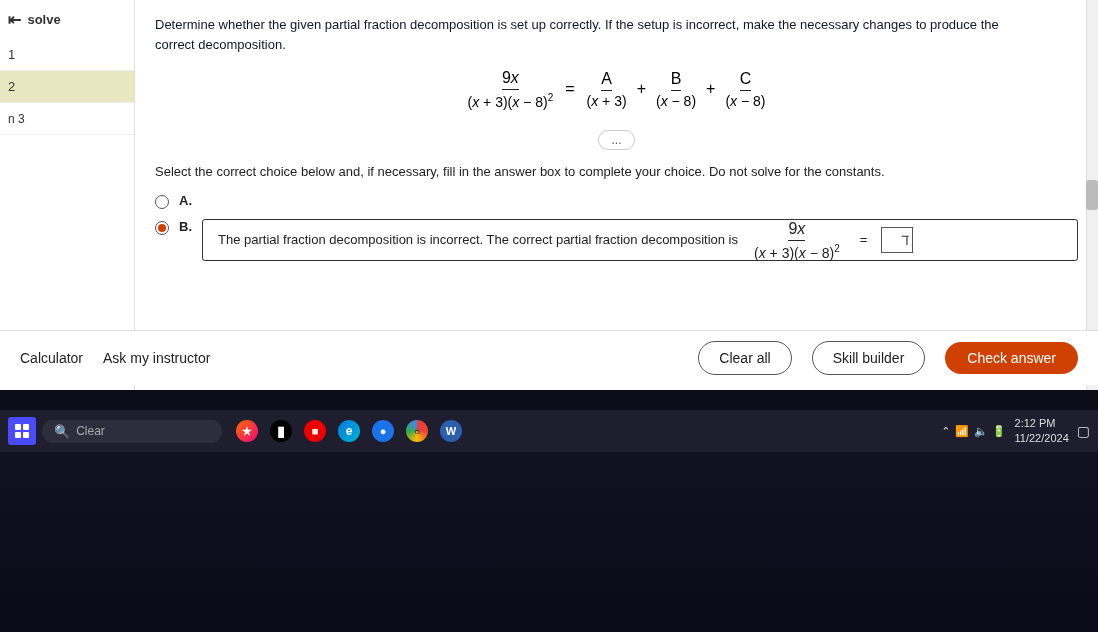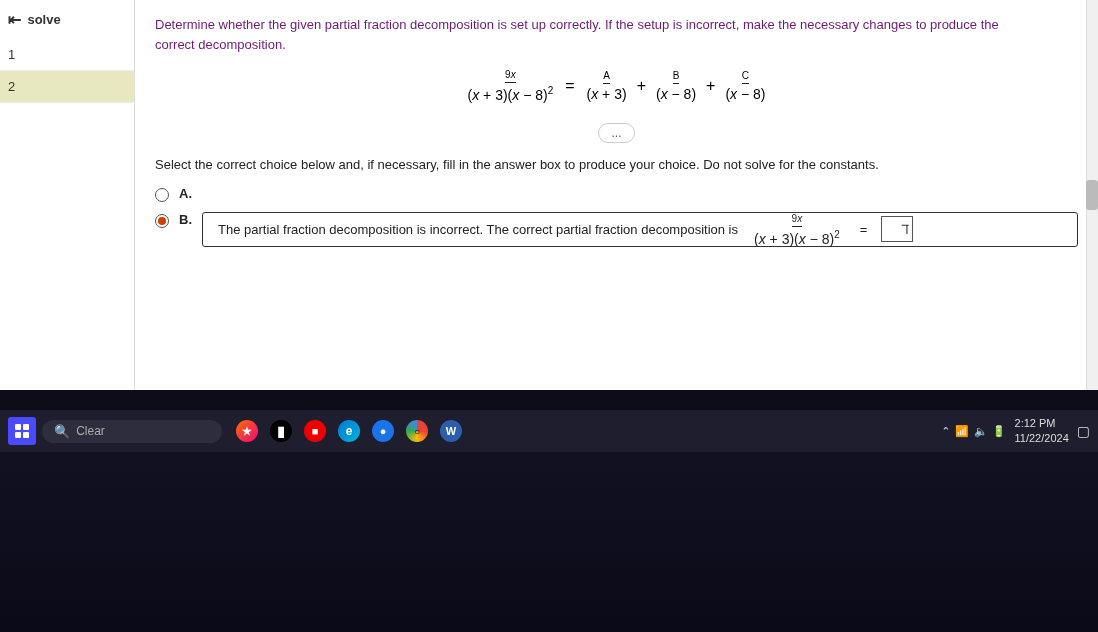--- a/index.html
+++ b/index.html
@@ -69,21 +69,21 @@
     
     .problem-area {
       flex: 1;
       padding: 15px 20px;
       overflow-y: auto;
       position: relative;
     }
 
     .problem-text {
       font-size: 13px;
-      color: #701a75;
+      color: #0f172a;
       line-height: 1.5;
       margin-bottom: 15px;
       max-width: 850px;
     }
 
     .fraction-display {
       display: flex;
       align-items: center;
       justify-content: center;
       margin: 15px 0 20px 0;
@@ -94,21 +94,21 @@
       display: inline-flex;
       flex-direction: column;
       align-items: center;
       margin: 0 4px;
     }
 
     .fraction .numer {
       border-bottom: 1.5px solid #222;
       padding-bottom: 2px;
       text-align: right;
-      font-size: 10px;
+      font-size: 16px;
     }
 
     .fraction .denom {
       padding-top: 2px;
       text-align: center;
       font-size: 14px;
     }
 
     .equals-sign {
       margin: 0 8px;
@@ -427,20 +427,23 @@
       <div class="sidebar-header">
         <span style="font-size:16px; font-weight:bold;">⇤</span>
         <span>solve</span>
       </div>
       <div class="sidebar-item">
         <span class="sidebar-item-num">1</span>
       </div>
       <div class="sidebar-item active" style="background:#e8e8c0;">
         <span class="sidebar-item-num">2</span>
       </div>
+      <div class="sidebar-item">
+        <span class="sidebar-item-num" style="font-size:12px;">n 3</span>
+      </div>
     </div>
 
     <div class="problem-area">
 
       <p class="problem-text">Determine whether the given partial fraction decomposition is set up correctly. If the setup is incorrect, make the necessary changes to produce the correct decomposition.</p>
 
       <div class="fraction-display">
 
         <div class="fraction">
           <div class="numer">9<span class="math-inline">x</span></div>
@@ -466,21 +469,21 @@
         <div class="fraction">
           <div class="numer">C</div>
           <div class="denom">(<span class="math-inline">x</span> − 8)</div>
         </div>
       </div>
 
       <div style="text-align:center; margin-bottom: 14px;">
         <button class="expand-btn">...</button>
       </div>
 
-      <p class="instruction-text">Select the correct choice below and, if necessary, fill in the answer box to produce your choice. Do not solve for the constants.</p>
+      <p class="instruction-text">Select the correct choice below and, if necessary, fill in the answer box to complete your choice. Do not solve for the constants.</p>
 
       <div class="choice-container">
 
         <div class="choice-option">
           <div class="radio-outer"></div>
           <span style="font-weight:bold;">A.</span>
         </div>
 
         <div class="choice-option" style="align-items: flex-start;">
           <div class="radio-outer">
@@ -508,20 +511,28 @@
 
       </div>
 
       <div class="scroll-indicator">
         <div class="scroll-thumb"></div>
       </div>
 
     </div>
   </div>
 
+  <div class="bottom-toolbar">
+    <a class="toolbar-link">Calculator</a>
+    <a class="toolbar-link">Ask my instructor</a>
+    <div class="spacer"></div>
+    <button class="btn-clear">Clear all</button>
+    <button class="btn-skill">Skill builder</button>
+    <button class="btn-check">Check answer</button>
+  </div>
 
   <div class="taskbar">
 
     <div class="taskbar-start">
       <div class="taskbar-start-icon">
         <div></div>
           <div></div>
           <div></div>
           <div></div>
       </div>

